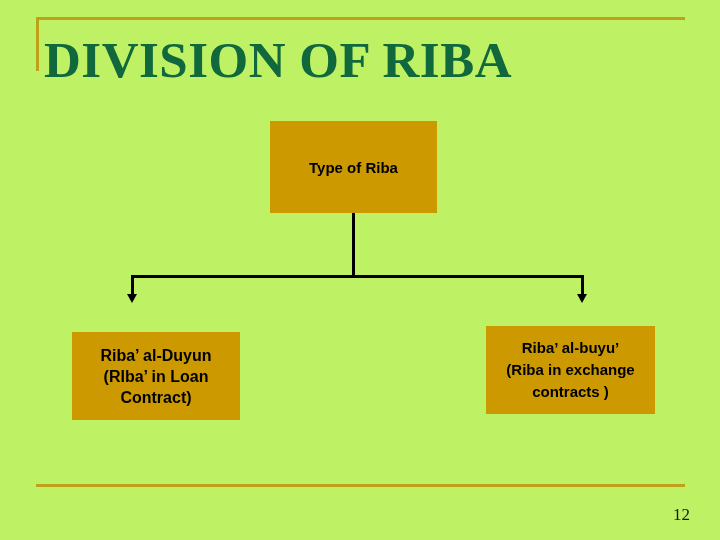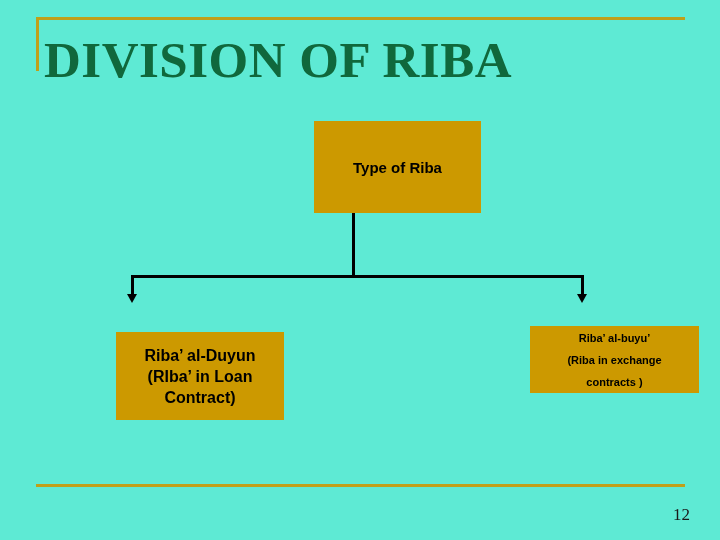--- a/index.html
+++ b/index.html
@@ -4,21 +4,21 @@
 <style>
   html, body {
     margin: 0;
     padding: 0;
     background: #ffffff;
   }
   #slide {
     position: relative;
     width: 720px;
     height: 540px;
-    background: #5eead4;
+    background: #bef264;
     overflow: hidden;
     font-family: "Liberation Sans", sans-serif;
   }
 
   
   .rule-top {
     position: absolute;
     left: 36px;
     top: 17px;
     width: 649px;
@@ -63,21 +63,20 @@
     background: #CC9900;
     color: #000000;
     display: flex;
     align-items: center;
     justify-content: center;
     text-align: center;
     font-family: "Liberation Sans", sans-serif;
     font-weight: bold;
     box-sizing: border-box;
     padding: 2px 6px;
-    margin-left: 44px;
   }
   .node-root {
     left: 270px;
     top: 121px;
     width: 167px;
     height: 92px;
     font-size: 15px;
     line-height: 19px;
   }
   .node-left {
@@ -85,22 +84,22 @@
     top: 332px;
     width: 168px;
     height: 88px;
     font-size: 16px;
     line-height: 21px;
   }
   .node-right {
     left: 486px;
     top: 326px;
     width: 169px;
-    height: 67px;
-    font-size: 11px;
+    height: 88px;
+    font-size: 15px;
     line-height: 22px;
   }
   .node-text { display: block; white-space: pre-line; }
 
   
   .conn-stem {
     position: absolute;
     left: 352px;
     top: 213px;
     width: 3px;

